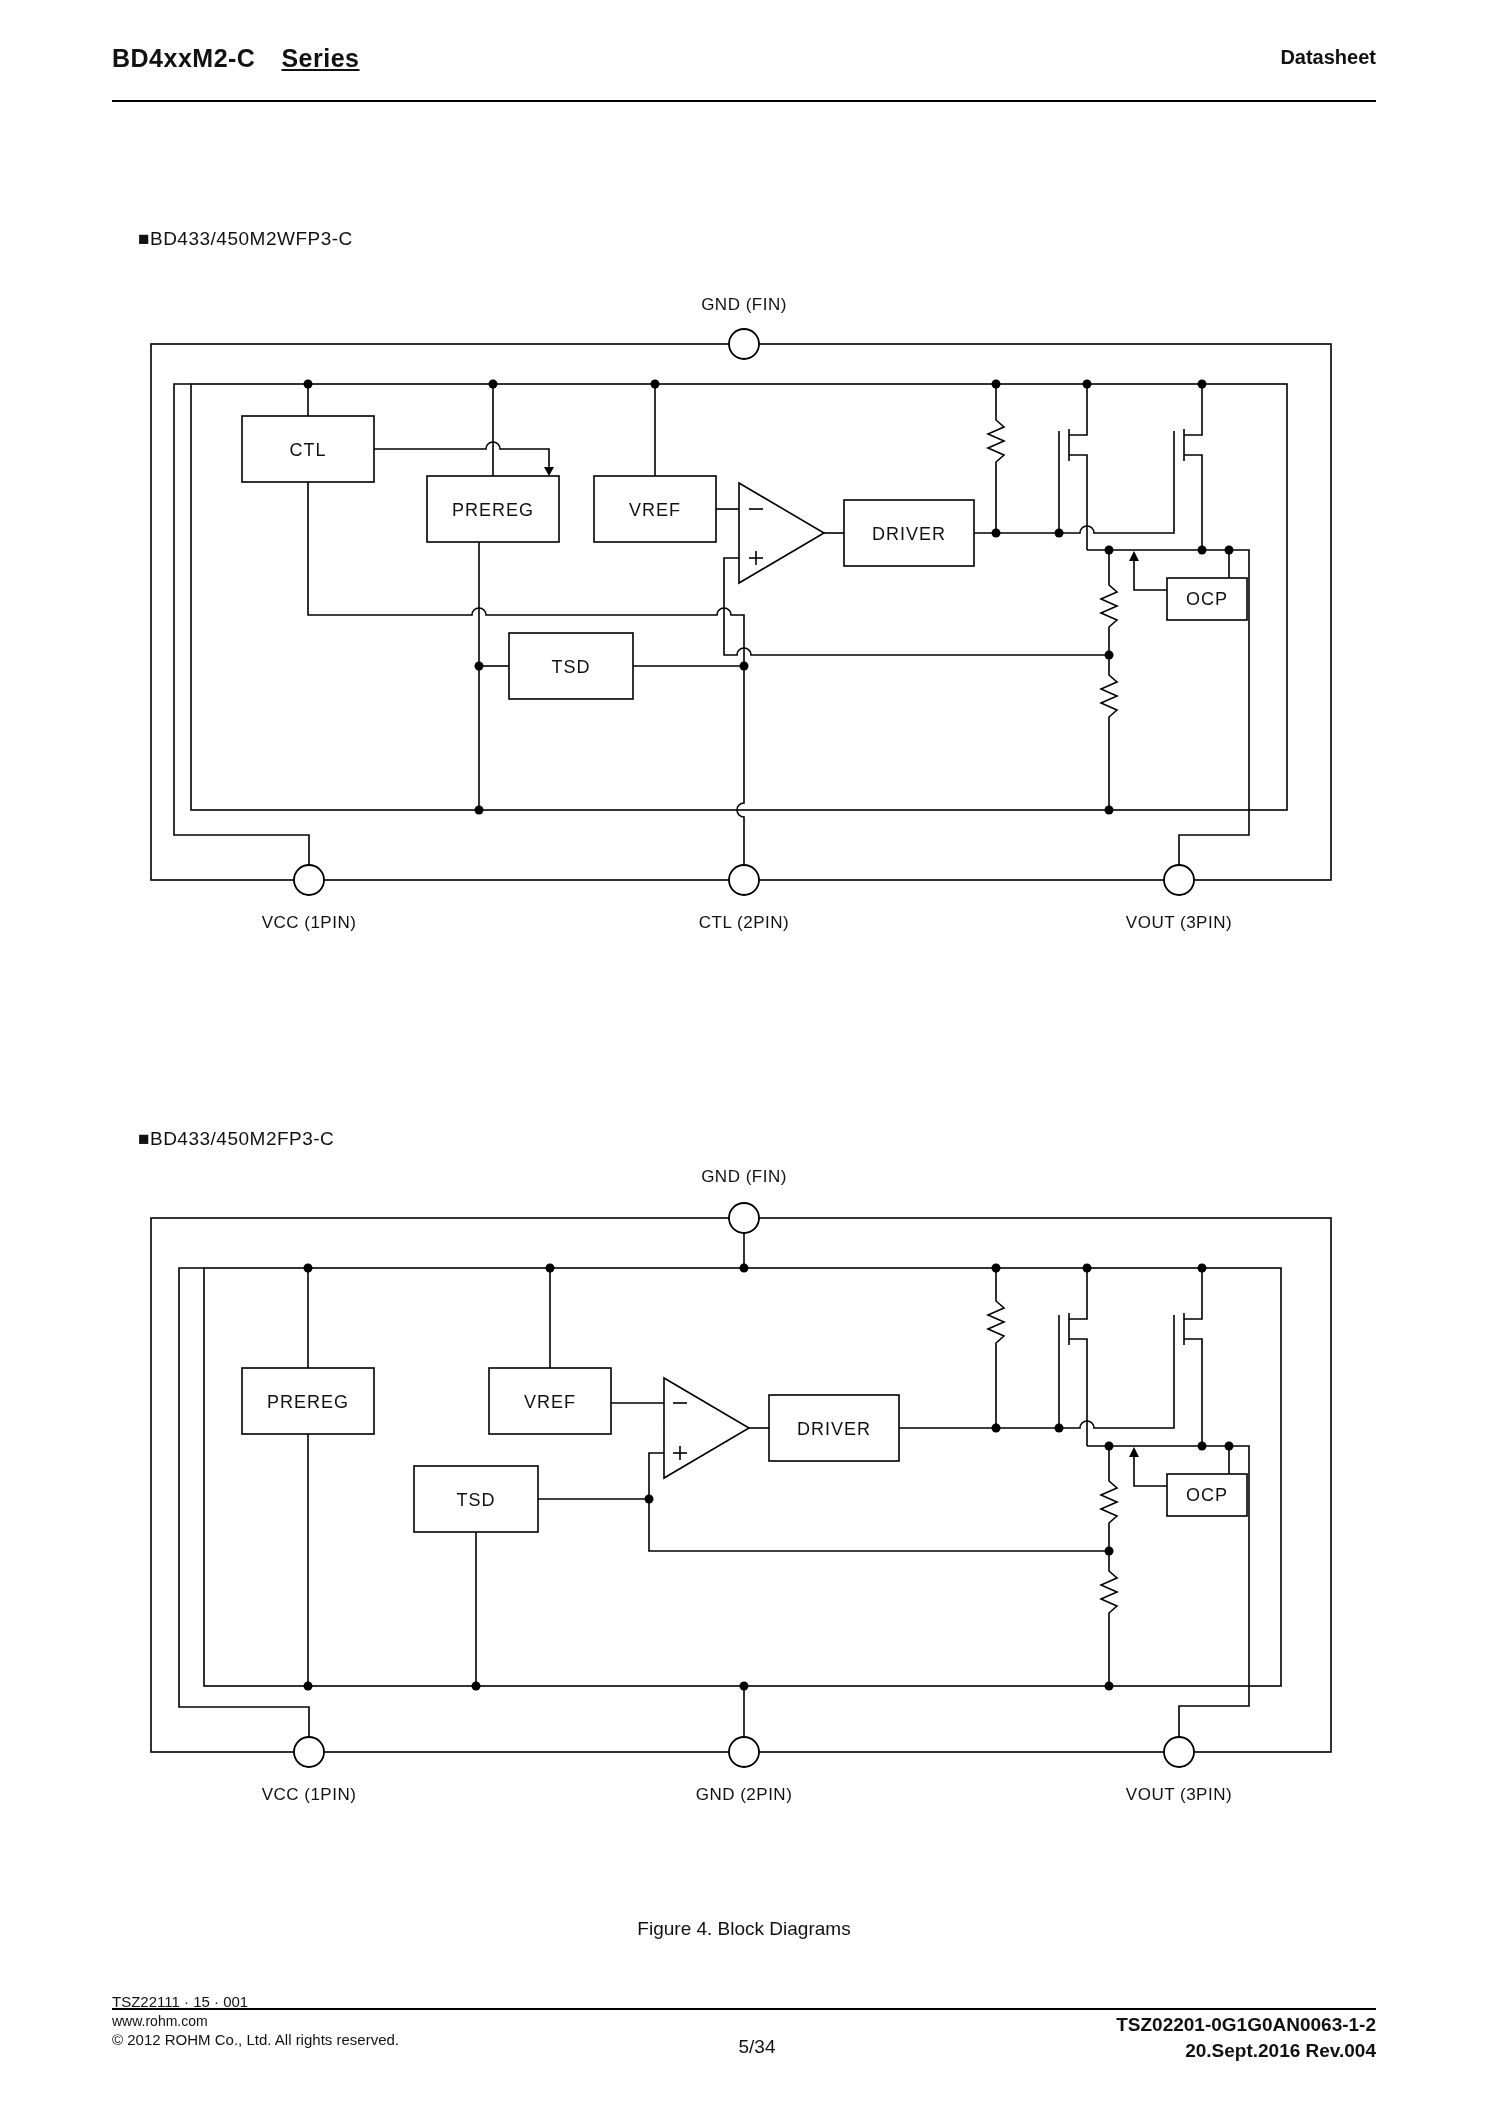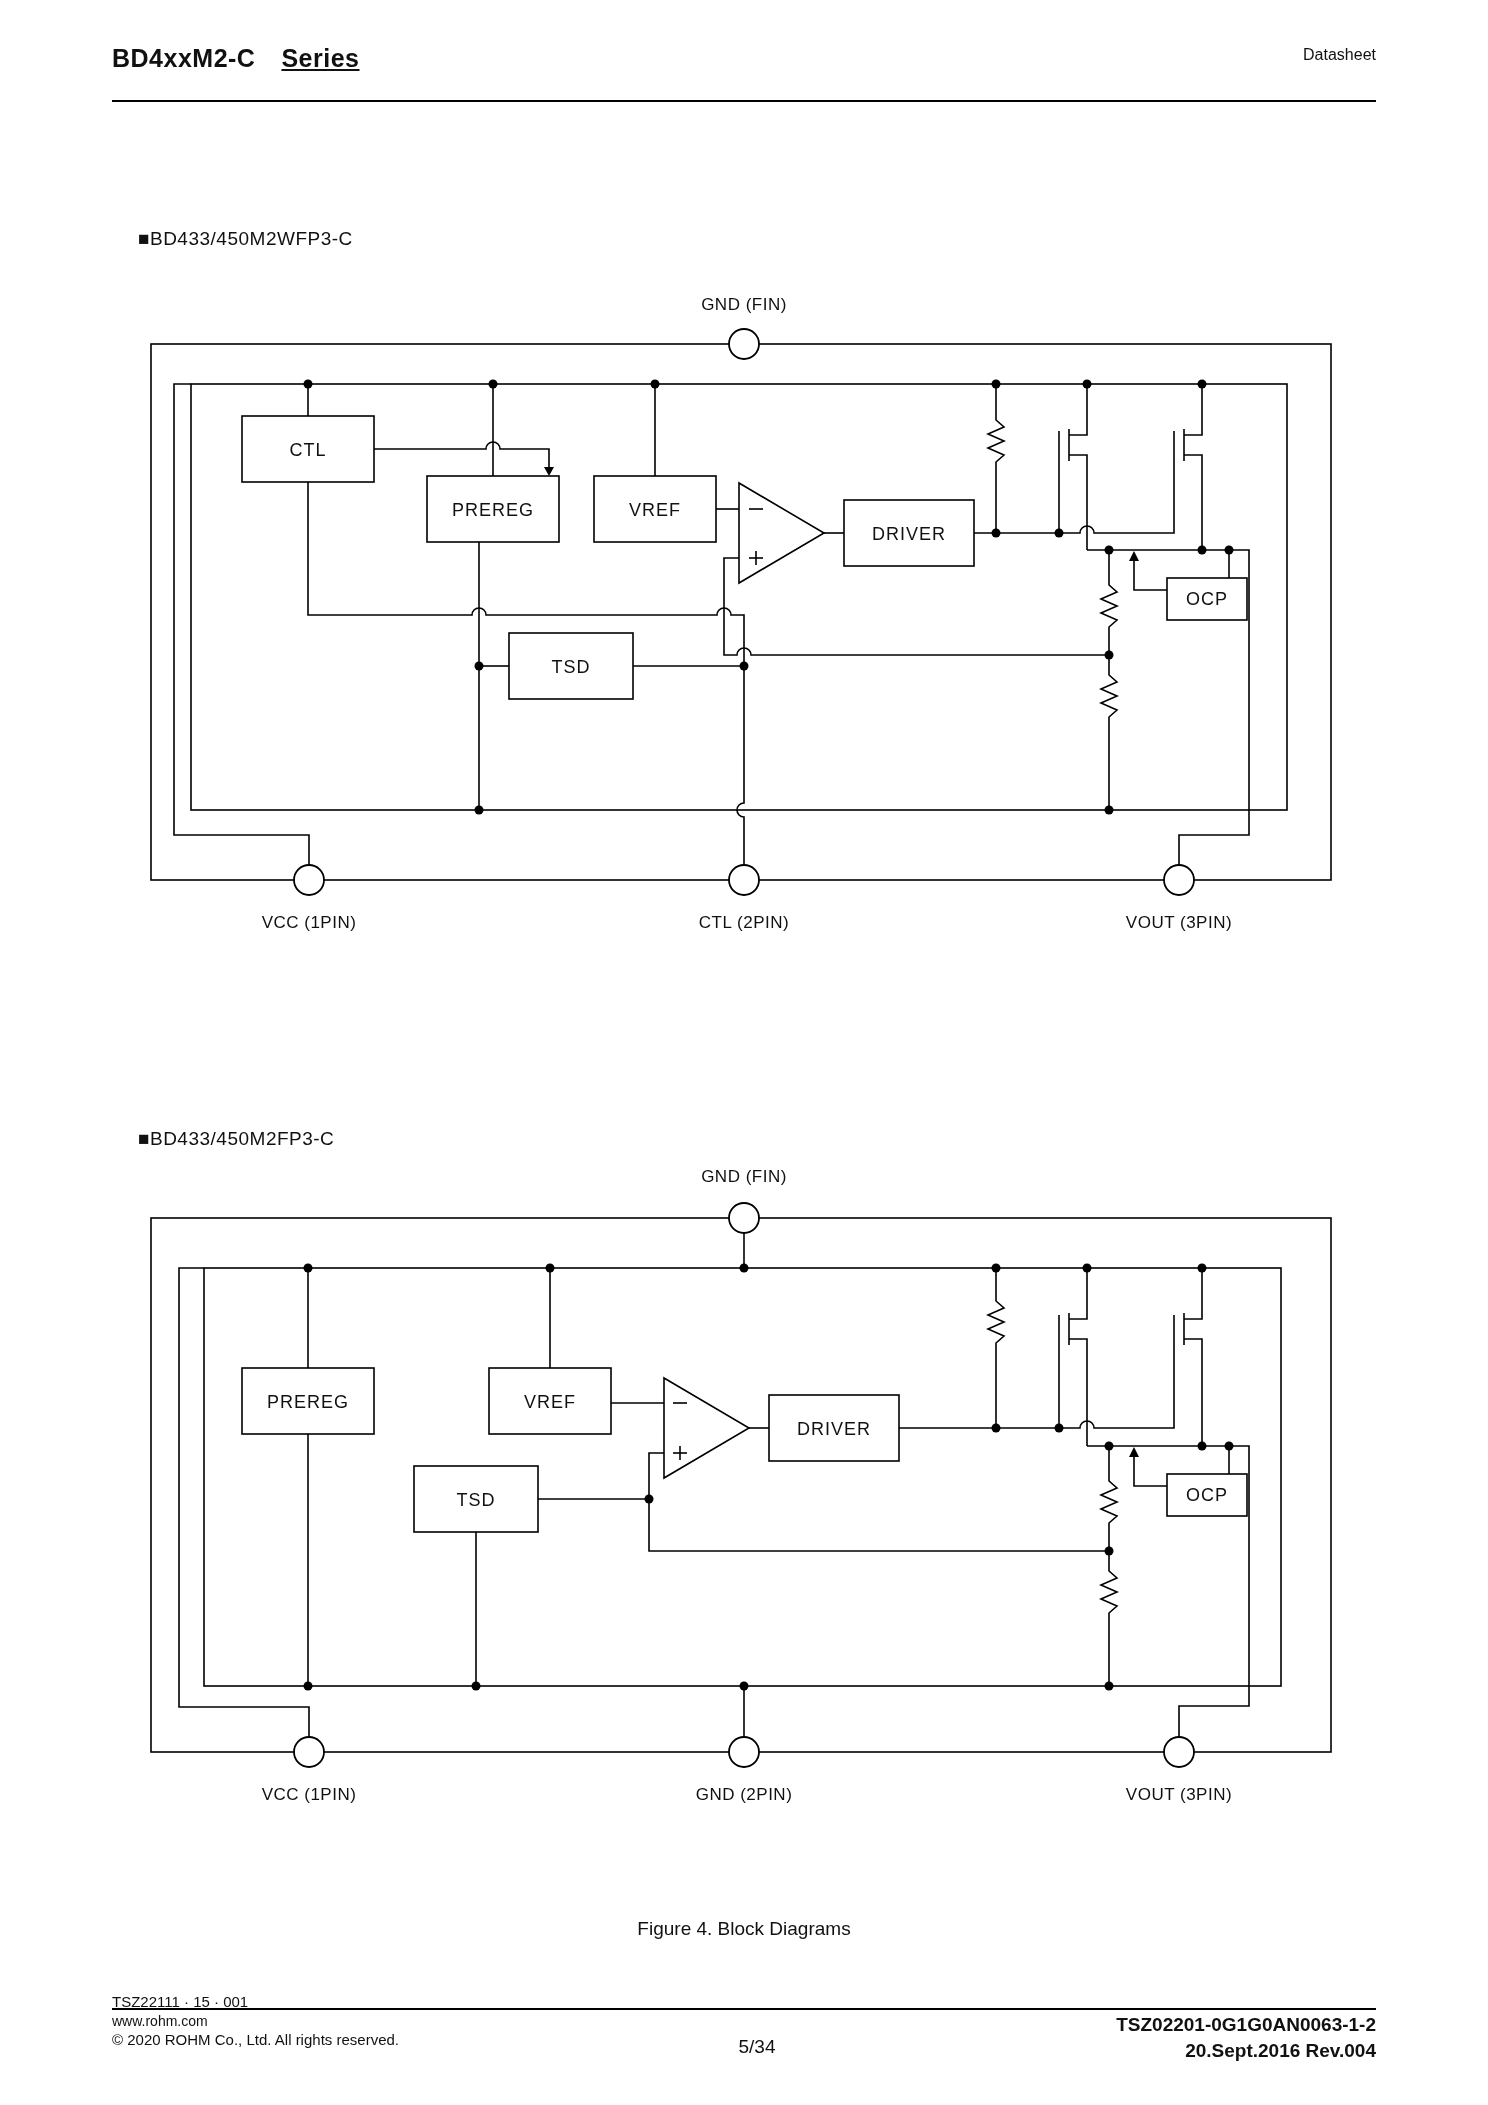--- a/index.html
+++ b/index.html
@@ -5,21 +5,21 @@
   * { margin:0; padding:0; box-sizing:border-box; }
   html,body { background:#ffffff; }
   body {
     width:1488px; height:2105px; position:relative; overflow:hidden;
     font-family:"Liberation Sans", sans-serif; color:#111;
   }
   .abs { position:absolute; }
   
   .hdr-left  { left:112px; top:44px; font-size:25px; font-weight:bold; letter-spacing:.5px; }
   .hdr-left .series { margin-left:26px;text-decoration:underline; }
-  .hdr-right { right:112px; top:46px; font-size:16px; font-weight:400; }
+  .hdr-right { right:112px; top:46px; font-size:20px; font-weight:700; }
   .rule { left:112px; right:112px; height:2px; background:#000; }
   .hdr-rule { top:100px; }
   .ftr-rule { top:2008px; height:1.5px; }
   
   .section-label { left:138px; font-size:19px; letter-spacing:.5px; }
   
   .caption { left:0; width:1488px; top:1918px; text-align:center; font-size:19px; }
   
   .ftr-url   { left:112px; top:2013px; font-size:14px; }
   .ftr-copy  { left:112px; top:2031px; font-size:15px; }
@@ -298,17 +298,17 @@
   <g>
     <circle class="pin" cx="1030" cy="596" r="15"></circle>
     <text class="pl" x="1030" y="644" text-anchor="middle">VOUT (3PIN)</text>
   </g>
 </svg>
 
 <div class="abs caption">Figure 4. Block Diagrams</div>
 
 <div class="abs rule ftr-rule"></div>
 <div class="abs ftr-url">www.rohm.com</div>
-<div class="abs ftr-copy">© 2020 ROHM Co., Ltd. All rights reserved.</div>
+<div class="abs ftr-copy">© 2012 ROHM Co., Ltd. All rights reserved.</div>
 <div class="abs ftr-code">TSZ22111 · 15 · 001</div>
 <div class="abs ftr-page">5/34</div>
 <div class="abs ftr-ref">TSZ02201-0G1G0AN0063-1-2</div>
 <div class="abs ftr-rev">20.Sept.2016 Rev.004</div>
 
 </body></html>

